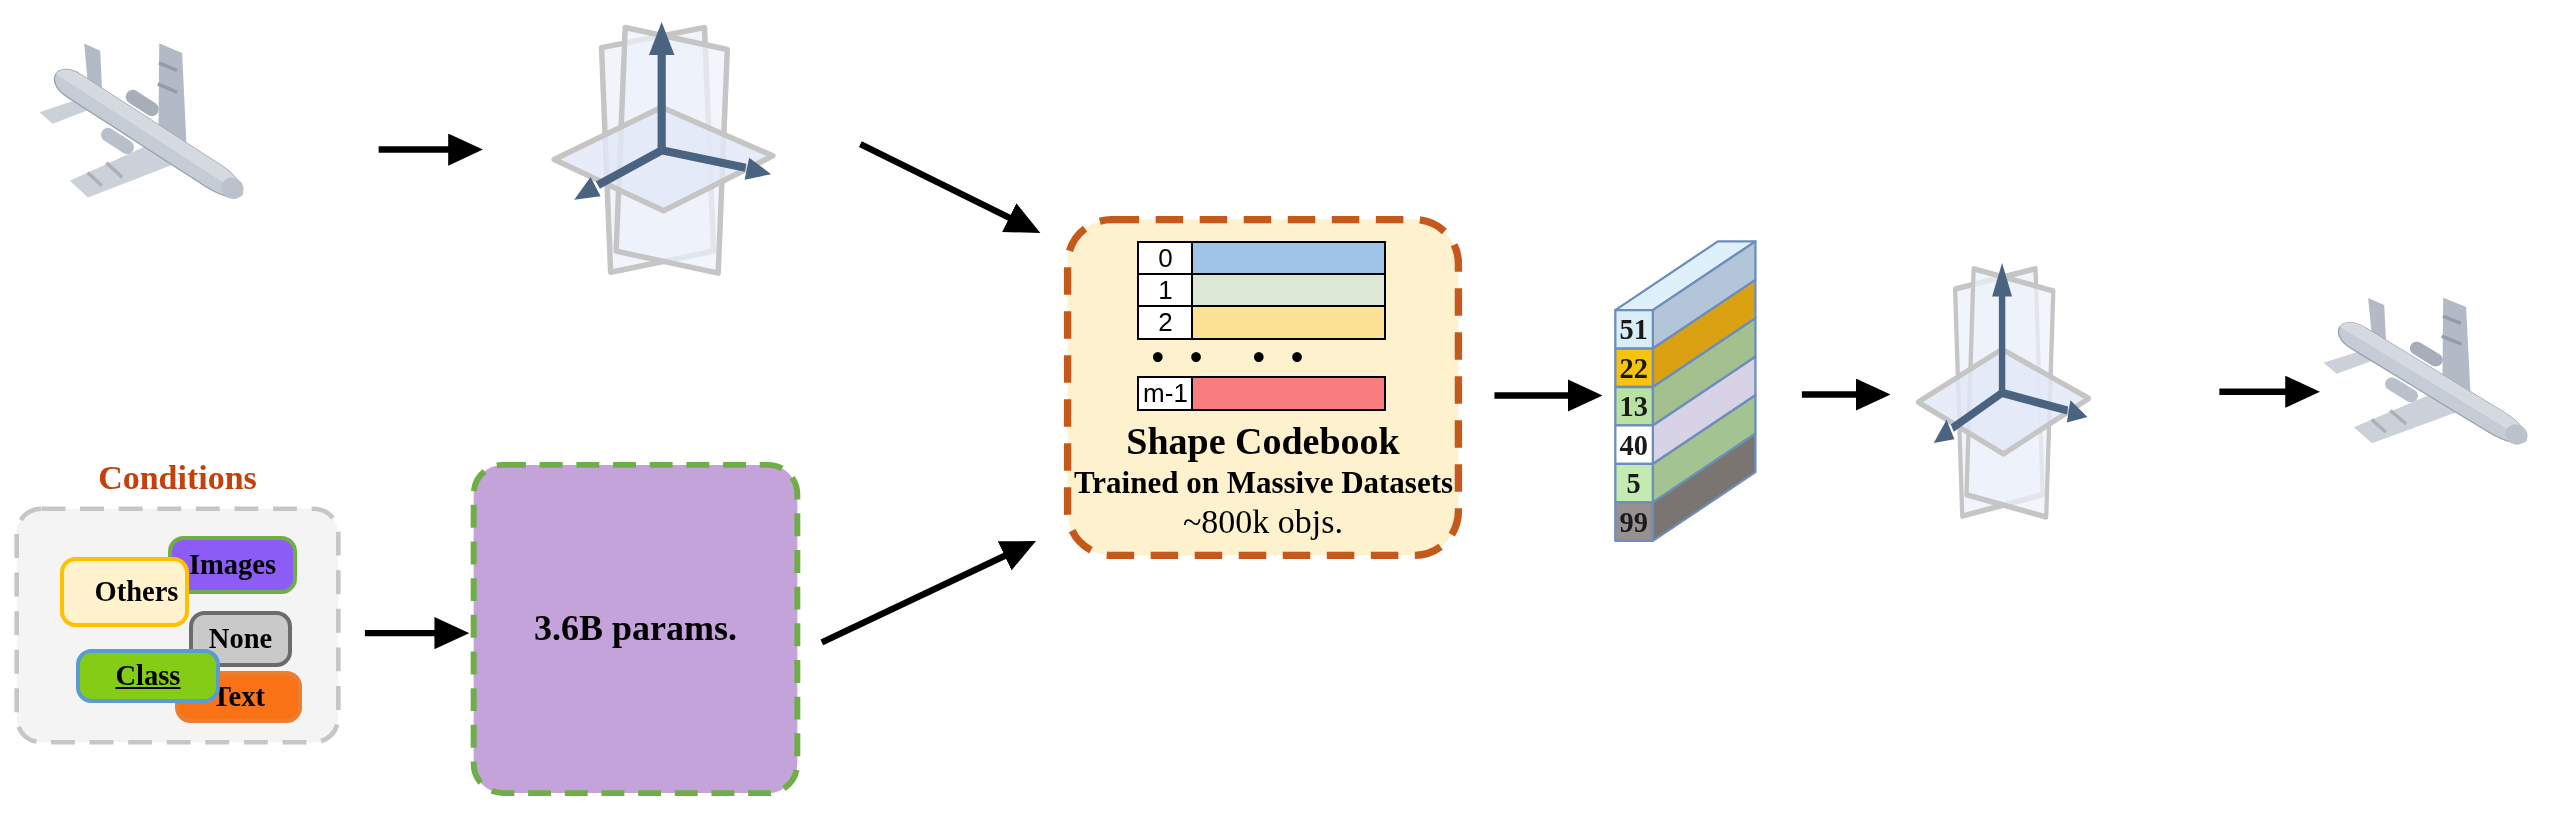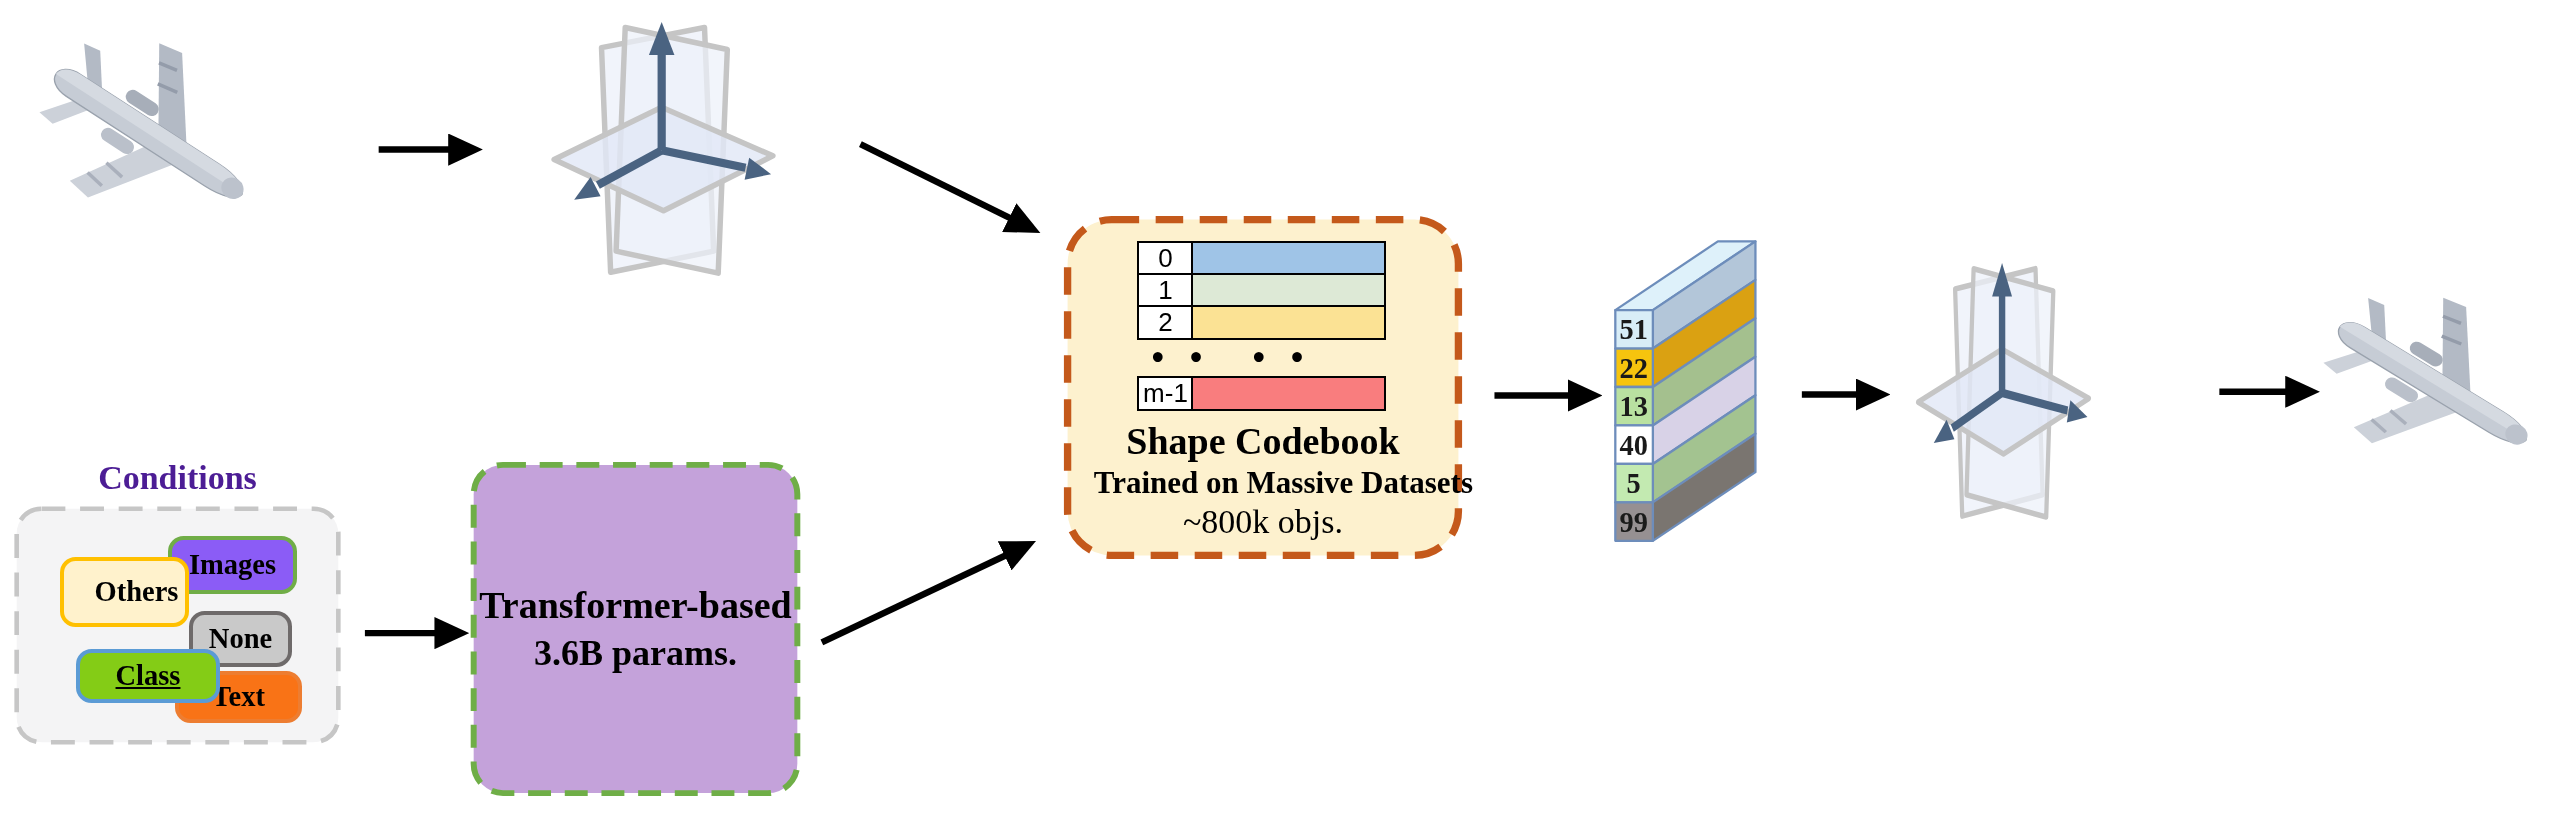--- a/index.html
+++ b/index.html
@@ -9,21 +9,21 @@
   }
   .abs{position:absolute;}
   svg{display:block;}
 
   
   .panel-content{position:absolute;left:0;top:0;width:100%;height:100%;}
 
   
   .cond-title{
     left:13px;top:459px;width:329px;text-align:center;
-    font-size:34px;font-weight:bold;color:#4c1d95;
+    font-size:34px;font-weight:bold;color:#c2410c;
   }
   .cond-item{
     position:absolute;display:flex;align-items:center;justify-content:center;
     box-sizing:border-box;border-radius:15.6px;border:4.6px solid #000;
     font-size:28.5px;font-weight:bold;color:#000;
   }
   .ci-images{left:168px;top:536px;width:129px;height:58px;background:#8b5cf6;border-color:#70ad47;z-index:1;}
   .ci-others{left:60px; top:557px;width:129px;height:70px;background:#fff2cc;border-color:#ffc000;z-index:2;padding-left:24px;}
   .ci-none  {left:189px;top:611px;width:103px;height:56px;background:#c9c9c9;border-color:#6e6a6a;z-index:3;}
   .ci-text  {left:175px;top:671px;width:127px;height:52px;background:#f97316;border-color:#ed7d31;z-index:4;}
@@ -47,21 +47,21 @@
   .cb-bar{width:195px;height:35px;box-sizing:border-box;border:2.8px solid #000;margin-left:-2.8px;}
   .bar-0{background:#9fc4e7;}
   .bar-1{background:#dde9d6;}
   .bar-2{background:#fbe294;}
   .bar-m{background:#f97d7e;}
   .cb-dots{
     position:absolute;font-size:27.5px;font-weight:bold;color:#000;letter-spacing:5.5px;
     font-family:"DejaVu Sans", sans-serif;
   }
   .cb-title{left:1063px;top:419px;width:400px;text-align:center;font-size:38px;font-weight:bold;color:#000;}
-  .cb-subtitle{left:1054px;top:465px;width:419px;text-align:right;font-size:31px;font-weight:bold;color:#000;}
+  .cb-subtitle{left:1054px;top:465px;width:419px;text-align:center;font-size:31px;font-weight:bold;color:#000;}
   .cb-note{left:1063px;top:503px;width:400px;text-align:center;font-size:34px;color:#000;}
 
   .stack-num{font-family:"Liberation Serif", serif;font-size:31px;font-weight:bold;fill:#1a1a1a;}
 </style>
 </head>
 <body>
 
 <div class="canvas">
 
   <svg width="0" height="0" style="position:absolute">
@@ -146,21 +146,20 @@
   </div>
   <div class="cond-item ci-class">
     <span>Class</span>
   </div>
 
   <div class="abs" style="left:470px;top:461px;width:331px;height:336px;">
     <svg width="331" height="336" viewBox="0 0 361 366">
       <rect x="4" y="4" width="353" height="358" rx="32" fill="#c4a2da" stroke="#6fae47" stroke-width="6.5" stroke-dasharray="25 15"></rect>
     </svg>
     <div class="panel-content model-text">
-      <div class="model-line-bold">Transformer-based</div>
       <div class="model-line-reg">3.6B params.</div>
     </div>
   </div>
 
   <div class="abs" style="left:1063px;top:215px;width:400px;height:345px;">
     <svg width="400" height="345" viewBox="0 0 436 376">
       <rect x="5" y="5" width="426" height="366" rx="48" fill="#fdf1ce" stroke="#c4591b" stroke-width="8" stroke-dasharray="30 18"></rect>
     </svg>
   </div>
   <div class="cb-row" style="left:1137px;top:241px;">

